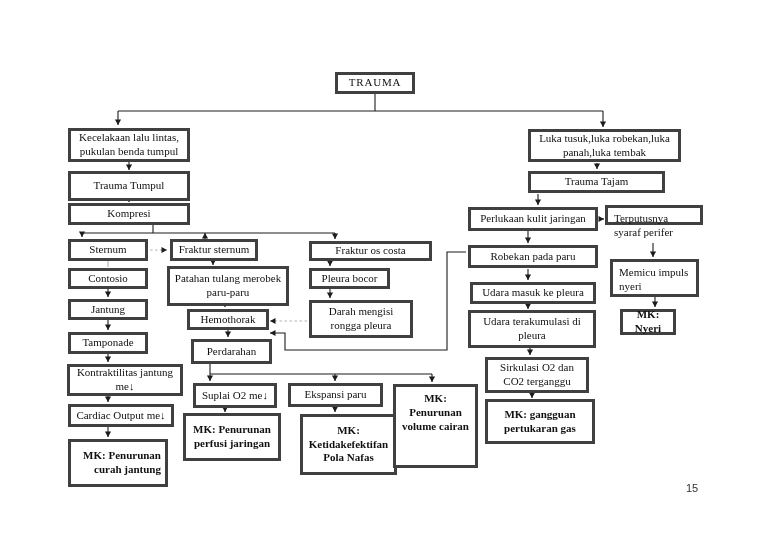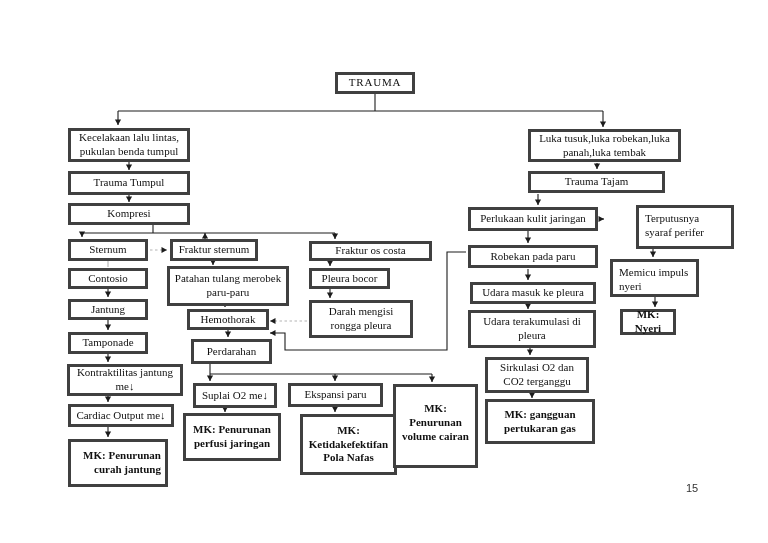--- a/index.html
+++ b/index.html
@@ -4,21 +4,21 @@
 <style>
   html,body{margin:0;padding:0;background:#ffffff;}
   .page{position:relative;width:768px;height:543px;background:#ffffff;overflow:hidden;
         font-family:"Liberation Serif", serif;}
   #edge-layer{position:absolute;left:0;top:0;width:768px;height:543px;}
   .flow-node{position:absolute;box-sizing:border-box;border:3px solid #404040;background:#ffffff;
              display:flex;align-items:center;justify-content:center;text-align:center;
              font:11px/1.25 "Liberation Serif", serif;color:#111;padding:2px 4px;}
   .flow-node.bold{font-weight:bold;}
   .flow-node.left{justify-content:flex-start;text-align:left;align-items:flex-start;padding:4px 6px;}
-  .flow-node.top{align-items:flex-start;padding-top:15px;}
+  .flow-node.top{align-items:flex-start;padding-top:5px;}
   .flow-node.caps{letter-spacing:.8px;}
   .caption{position:absolute;left:305px;top:496px;font-size:11px;color:#111;white-space:nowrap;}
   .caption .b{font-weight:bold;}
   .caption .i{font-style:italic;}
   .pagenum{position:absolute;left:686px;top:482px;font:11px "Liberation Sans", sans-serif;color:#333;}
 </style>
 </head>
 <body>
 
 <div class="page">
@@ -97,21 +97,21 @@
       <polyline points="532,393 532,398" fill="none" stroke="#1c1c1c" stroke-width="1.1"></polyline>
       <polygon points="532,398 528.9,392.5 535.1,392.5" fill="#1c1c1c"></polygon>
       <polyline points="653,243 653,257" fill="none" stroke="#1c1c1c" stroke-width="1.1"></polyline>
       <polygon points="653,257 649.9,251.5 656.1,251.5" fill="#1c1c1c"></polygon>
       <polyline points="655,297 655,307" fill="none" stroke="#1c1c1c" stroke-width="1.1"></polyline>
       <polygon points="655,307 651.9,301.5 658.1,301.5" fill="#1c1c1c"></polygon>
     </svg>
   <div id="node-layer">
       <div class="flow-node caps" style="left: 335px; top: 72px; width: 80px; height: 22px;">TRAUMA</div>
       <div class="flow-node" style="left: 68px; top: 128px; width: 122px; height: 34px;">Kecelakaan lalu lintas, pukulan benda tumpul</div>
-      <div class="flow-node" style="left: 68px; top: 171px; width: 122px; height: 24px;">Trauma Tumpul</div>
+      <div class="flow-node" style="left: 68px; top: 171px; width: 122px; height: 30px;">Trauma Tumpul</div>
       <div class="flow-node" style="left: 68px; top: 203px; width: 122px; height: 22px;">Kompresi</div>
       <div class="flow-node" style="left: 68px; top: 239px; width: 80px; height: 22px;">Sternum</div>
       <div class="flow-node" style="left: 68px; top: 268px; width: 80px; height: 21px;">Contosio</div>
       <div class="flow-node" style="left: 68px; top: 299px; width: 80px; height: 21px;">Jantung</div>
       <div class="flow-node" style="left: 68px; top: 332px; width: 80px; height: 22px;">Tamponade</div>
       <div class="flow-node" style="left: 67px; top: 364px; width: 116px; height: 32px;">Kontraktilitas jantung me↓</div>
       <div class="flow-node" style="left: 68px; top: 404px; width: 106px; height: 23px;">Cardiac Output me↓</div>
       <div class="flow-node bold" style="left: 68px; top: 439px; width: 100px; height: 48px; text-align: right;">MK: Penurunan curah jantung</div>
       <div class="flow-node" style="left: 170px; top: 239px; width: 88px; height: 22px;">Fraktur sternum</div>
       <div class="flow-node" style="left: 167px; top: 266px; width: 122px; height: 40px;">Patahan tulang merobek paru-paru</div>
@@ -121,21 +121,21 @@
       <div class="flow-node bold" style="left: 183px; top: 413px; width: 98px; height: 48px;">MK: Penurunan perfusi jaringan</div>
       <div class="flow-node" style="left: 288px; top: 383px; width: 95px; height: 24px;">Ekspansi paru</div>
       <div class="flow-node bold" style="left: 300px; top: 414px; width: 97px; height: 61px;">MK: Ketidakefektifan Pola Nafas</div>
       <div class="flow-node bold top" style="left: 393px; top: 384px; width: 85px; height: 84px;">MK: Penurunan volume cairan</div>
       <div class="flow-node" style="left: 309px; top: 241px; width: 123px; height: 20px;">Fraktur os costa</div>
       <div class="flow-node" style="left: 309px; top: 268px; width: 81px; height: 21px;">Pleura bocor</div>
       <div class="flow-node" style="left: 309px; top: 300px; width: 104px; height: 38px;">Darah mengisi rongga pleura</div>
       <div class="flow-node" style="left: 528px; top: 129px; width: 153px; height: 33px;">Luka tusuk,luka robekan,luka panah,luka tembak</div>
       <div class="flow-node" style="left: 528px; top: 171px; width: 137px; height: 22px;">Trauma  Tajam</div>
       <div class="flow-node" style="left: 468px; top: 207px; width: 130px; height: 24px;">Perlukaan kulit jaringan</div>
-      <div class="flow-node left" style="left: 636px; top: 205px; width: 98px; height: 44px;">Terputusnya syaraf perifer</div>
+      <div class="flow-node left" style="left: 605px; top: 205px; width: 98px; height: 20px;">Terputusnya syaraf perifer</div>
       <div class="flow-node" style="left: 468px; top: 245px; width: 130px; height: 23px;">Robekan pada paru</div>
       <div class="flow-node" style="left: 470px; top: 282px; width: 126px; height: 22px;">Udara masuk ke pleura</div>
       <div class="flow-node" style="left: 468px; top: 310px; width: 128px; height: 38px;">Udara terakumulasi di pleura</div>
       <div class="flow-node" style="left: 485px; top: 357px; width: 104px; height: 36px;">Sirkulasi O2 dan CO2 terganggu</div>
       <div class="flow-node bold" style="left: 485px; top: 399px; width: 110px; height: 45px;">MK:  gangguan pertukaran gas</div>
       <div class="flow-node left" style="left: 610px; top: 259px; width: 89px; height: 38px;">Memicu impuls nyeri</div>
       <div class="flow-node bold" style="left: 620px; top: 309px; width: 56px; height: 26px;">MK: Nyeri</div>
     </div>
   <div class="pagenum">15</div>
 </div>

